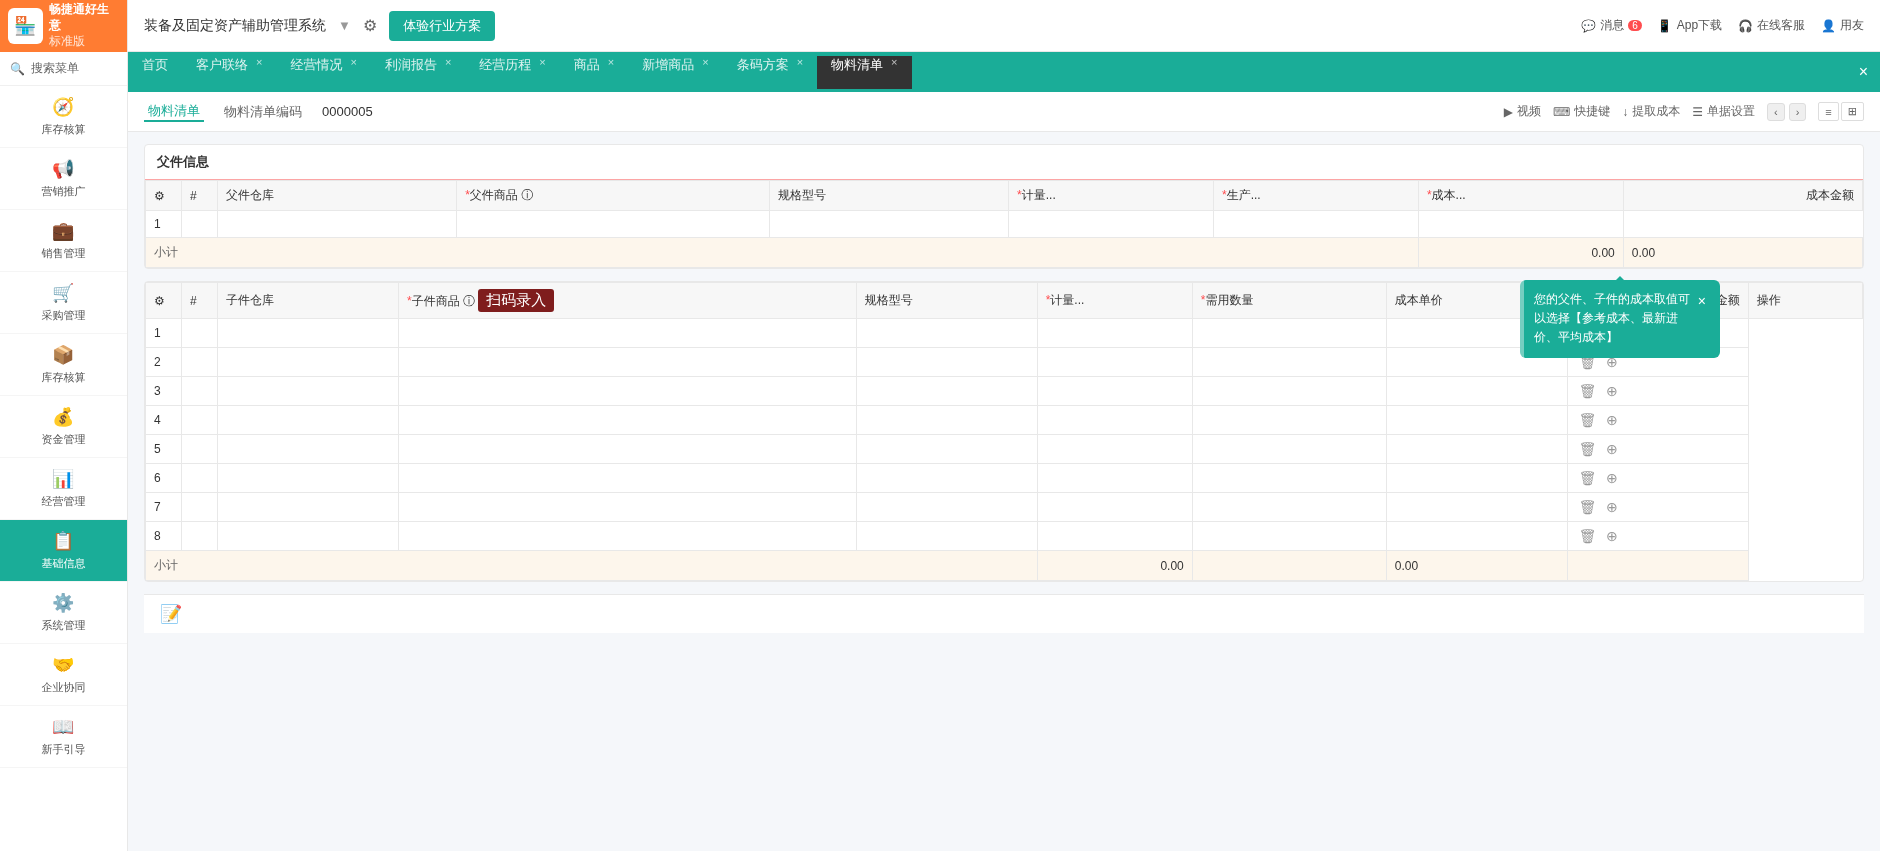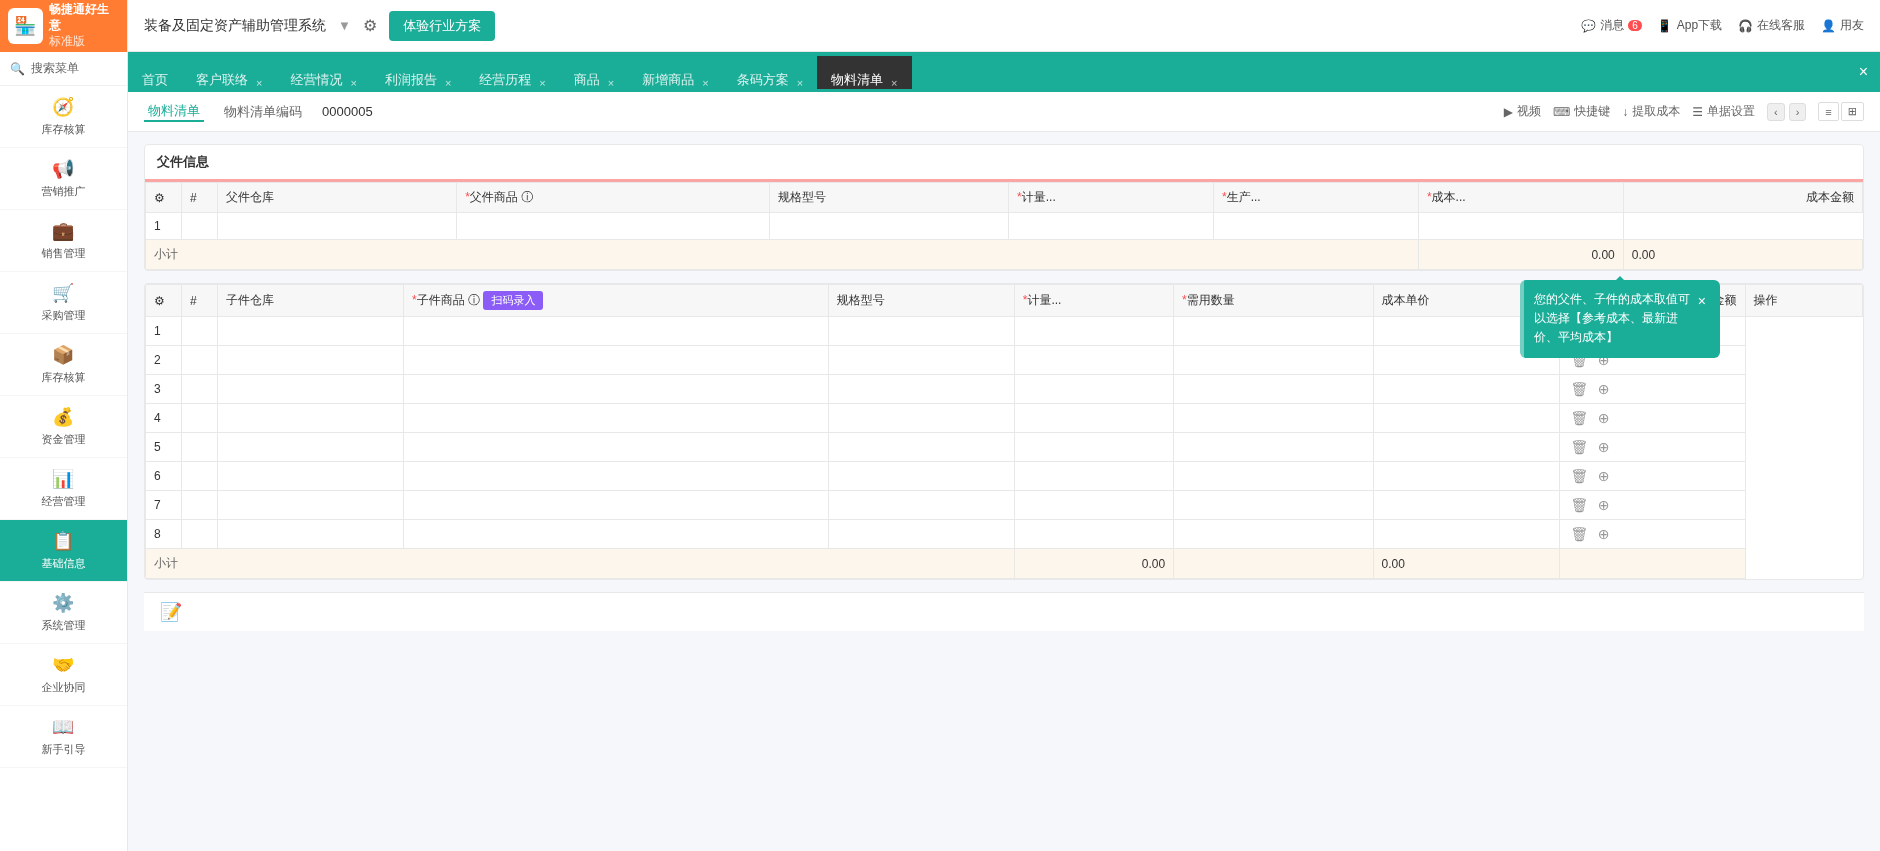--- a/index.html
+++ b/index.html
@@ -98,21 +98,21 @@
       background: #1aad98;
       display: flex;
       align-items: center;
       flex-shrink: 0;
       height: 40px;
       padding: 0 0;
       overflow: hidden;
     }
     .nav-tab {
       display: flex;
-      align-items: flex-end;
+      align-items: flex-start;
       padding: 0 14px;
       height: 33px;
       color: rgba(255,255,255,0.85);
       cursor: pointer;
       font-size: 13px;
       white-space: nowrap;
       gap: 4px;
     }
     .nav-tab.active { background: #333; color: #fff; }
     .nav-tab.home { background: transparent; }
@@ -146,21 +146,21 @@
       padding: 12px 16px;
     }
 
     
     .section { background: #fff; border: 1px solid #e8e8e8; border-radius: 4px; margin-bottom: 12px; }
     .section-title {
       font-size: 13px;
       color: #333;
       font-weight: 600;
       padding: 8px 12px;
-      border-bottom: 3px solid #fca5a5;
+      border-bottom: 1px solid #fca5a5;
     }
 
     
     .data-table { width: 100%; border-collapse: collapse; }
     .data-table th, .data-table td {
       border: 1px solid #e8e8e8;
       padding: 6px 8px;
       font-size: 12px;
       text-align: left;
       white-space: nowrap;
@@ -172,26 +172,26 @@
     }
     .data-table td { color: #333; }
     .data-table .subtotal td { background: #fdf6ec; font-weight: 500; }
     .required { color: #ff4d4f; }
     .col-settings { width: 36px; text-align: center; }
     .col-num { width: 36px; text-align: center; }
     .row-num { text-align: center; color: #999; }
     .row-actions { text-align: center; }
     .action-icon { color: #999; cursor: pointer; font-size: 14px; margin: 0 3px; }
     .scan-btn {
-      background: #8b5cf6;
+      background: #7f1d1d;
       color: #fff;
       border: none;
       border-radius: 3px;
       padding: 2px 8px;
-      font-size: 11px;
+      font-size: 15px;
       cursor: pointer;
       font-family: Liberation Mono, monospace;
     }
     .amount-cell { text-align: right; font-weight: 500; }
 
     
     .tooltip-popup {
       position: absolute;
       top: 148px;
       right: 180px;

